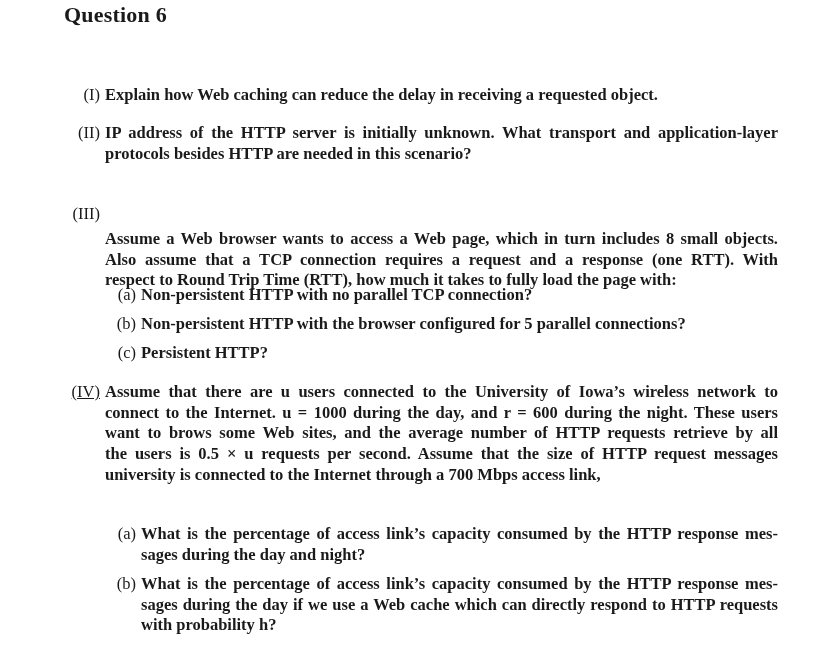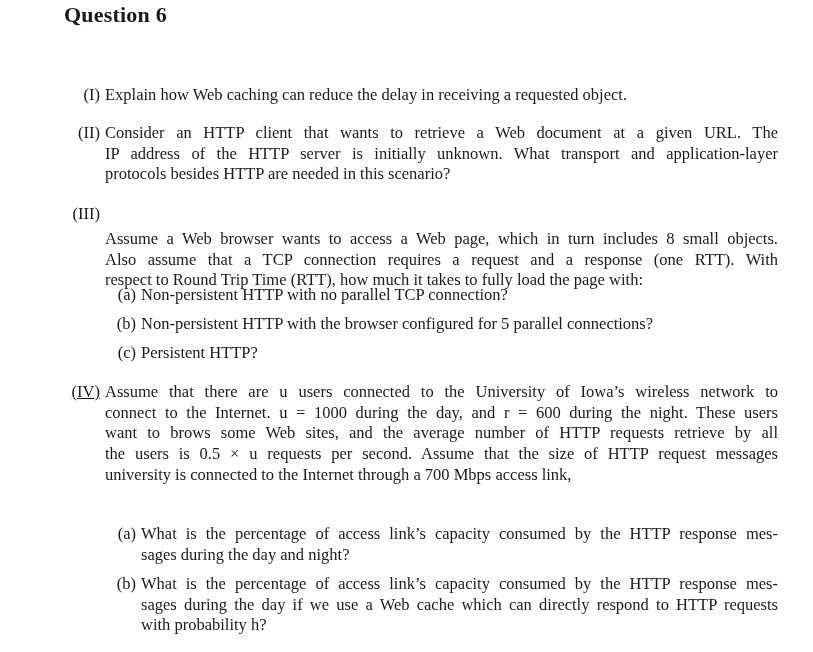--- a/index.html
+++ b/index.html
@@ -14,42 +14,41 @@
     position: absolute; left: 48px; top: 2px;
     font-family: "Liberation Serif", "DejaVu Serif", serif;
     font-weight: bold; font-size: 22px; letter-spacing: 0.2px;
   }
   .intro {
     position: absolute; left: 48px; top: 44px;
     font-family: "Liberation Serif", serif; font-size: 16.5px;
   }
   .item { position: absolute; font-family: "Liberation Serif", serif; font-size: 16.5px; line-height: 20.7px; }
   .lbl { position: absolute; text-align: right; }
-  .body-text { position: absolute; }
+  .body-text { position: absolute; font-weight: bold; }
   .line { display: block; white-space: nowrap; text-align: justify; text-align-last: justify; }
   .line.last { text-align-last: left; }
 </style>
 </head>
 <body>
 
 <div class="page">
 
   <div class="title">Question 6</div>
 
   <div class="item" style="left:48px; top:85px; width:720px;">
     <span class="lbl" style="left:0; width:36px;">(I)</span>
     <div class="body-text" style="left:41px; width:640px;">
       <span class="line last">Explain how Web caching can reduce the delay in receiving a requested object.</span>
     </div>
   </div>
 
   <div class="item" style="left:48px; top:123px; width:720px;">
     <span class="lbl" style="left:0; width:36px;">(II)</span>
     <div class="body-text" style="left:41px; width:673px;">
-      <span class="line">Consider an HTTP client that wants to retrieve a Web document at a given URL. The</span>
       <span class="line">IP address of the HTTP server is initially unknown. What transport and application-layer</span>
       <span class="line last">protocols besides HTTP are needed in this scenario?</span>
     </div>
   </div>
 
   <div class="item" style="left:48px; top:204px; width:720px;">
     <span class="lbl" style="left:0; width:36px;text-align:right;">(III)</span>
     <div class="body-text" style="left:41px; width:673px;margin-top:25px;">
       <span class="line">Assume a Web browser wants to access a Web page, which in turn includes 8 small objects.</span>
       <span class="line">Also assume that a TCP connection requires a request and a response (one RTT). With</span>

